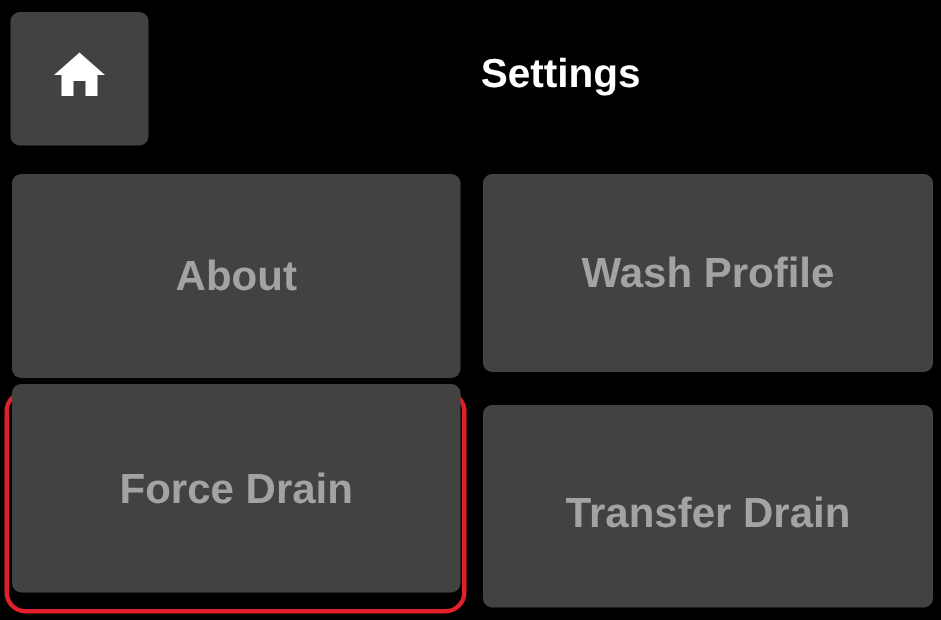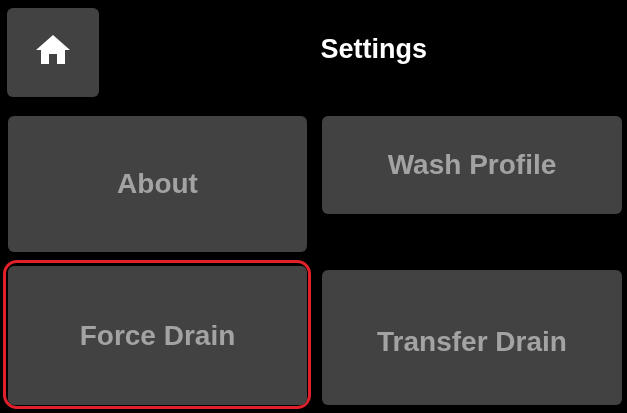--- a/index.html
+++ b/index.html
@@ -5,22 +5,22 @@
     html, body { margin:0; padding:0; }
     body { width:627px; height:413px; background:#000; position:relative; overflow:hidden;
            font-family:"Liberation Sans", "DejaVu Sans", sans-serif; }
     .btn { position:absolute; background:#424242; border-radius:6px; color:#a3a3a3;
            display:flex; align-items:center; justify-content:center; font-weight:bold;
            font-size:28px; cursor:pointer; box-sizing:border-box; }
     #home { left:7px; top:8px; width:92px; height:89px; }
     #title { position:absolute; left:200px; width:227px; top:34px; text-align:right;
              color:#fff; font-weight:bold; font-size:27px; }
     #about { left:8px; top:116px; width:299px; height:136px; }
-    #wash { left:322px; top:116px; width:300px; height:98px; }
-    #drain { left:8px; top:266px; width:299px; height:139px; }
+    #wash { left:322px; top:116px; width:300px; height:132px; }
+    #drain { left:8px; top:256px; width:299px; height:139px; }
     #drain-outline { position:absolute; left:3px; top:260px; width:308px; height:149px;
                      border:3px solid #e0202a; border-radius:14px; box-sizing:border-box; pointer-events:none; }
     #transfer { left:322px; top:270px; width:300px; height:135px; }
     #transfer span { margin-top:8px; }
     #drain span { margin-top:0; }
   </style>
 </head>
 <body>
 
 <div class="btn" id="home">

